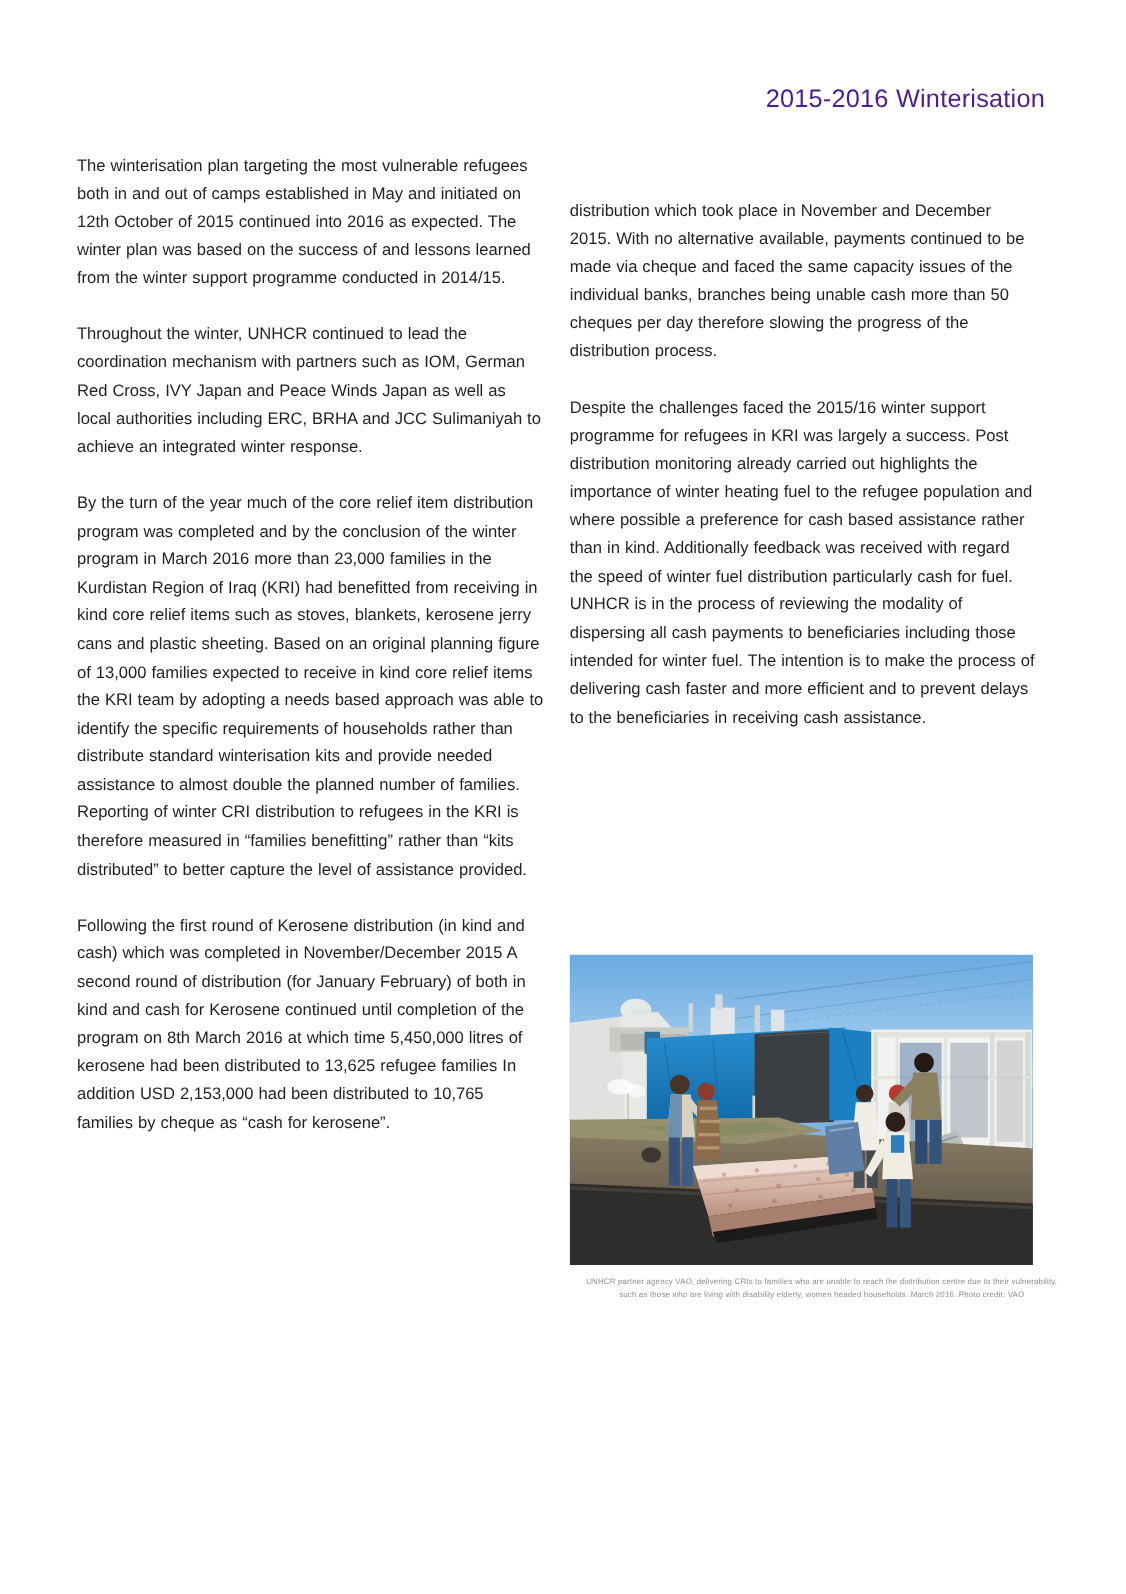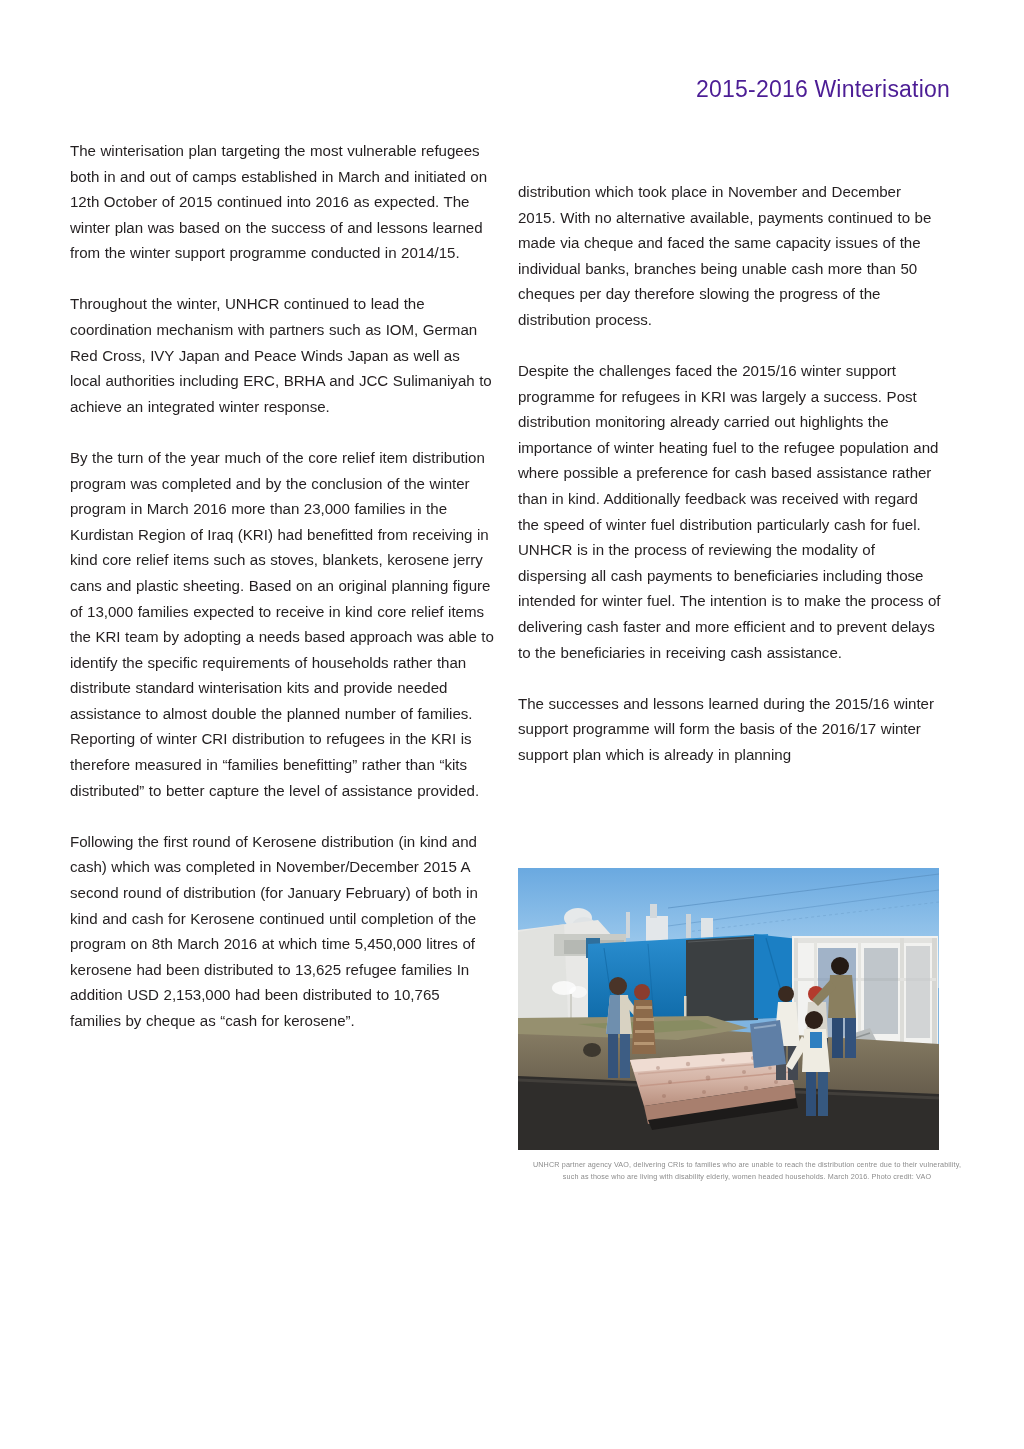--- a/index.html
+++ b/index.html
@@ -102,30 +102,29 @@
 
 <div class="page">
 
   <div class="page-header">
     <div class="doc-title">2015-2016 Winterisation</div>
   </div>
 
   <div class="columns">
 
     <div class="column column-left">
-      <p class="para">The winterisation plan targeting the most vulnerable refugees both in and out of camps established in March and initiated on 12th October of 2015 continued into 2016 as expected. The winter plan was based on the success of and lessons learned from the winter support programme conducted in 2014/15.</p>
+      <p class="para">The winterisation plan targeting the most vulnerable refugees both in and out of camps established in May and initiated on 12th October of 2015 continued into 2016 as expected. The winter plan was based on the success of and lessons learned from the winter support programme conducted in 2014/15.</p>
       <p class="para">Throughout the winter, UNHCR continued to lead the coordination mechanism with partners such as IOM, German Red Cross, IVY Japan and Peace Winds Japan as well as local authorities including ERC, BRHA and JCC Sulimaniyah to achieve an integrated winter response.</p>
       <p class="para">By the turn of the year much of the core relief item distribution program was completed and by the conclusion of the winter program in March 2016 more than 23,000 families in the Kurdistan Region of Iraq (KRI) had benefitted from receiving in kind core relief items such as stoves, blankets, kerosene jerry cans and plastic sheeting. Based on an original planning figure of 13,000 families expected to receive in kind core relief items the KRI team by adopting a needs based approach was able to identify the specific requirements of households rather than distribute standard winterisation kits and provide needed assistance to almost double the planned number of families. Reporting of winter CRI distribution to refugees in the KRI is therefore measured in “families benefitting” rather than “kits distributed” to better capture the level of assistance provided.</p>
       <p class="para">Following the first round of Kerosene distribution (in kind and cash) which was completed in November/December 2015 A second round of distribution (for January February) of both in kind and cash for Kerosene continued until completion of the program on 8th March 2016 at which time 5,450,000 litres of kerosene had been distributed to 13,625 refugee families In addition USD 2,153,000 had been distributed to 10,765 families by cheque as “cash for kerosene”.</p>
     </div>
 
     <div class="column column-right">
       <p class="para">distribution which took place in November and December 2015. With no alternative available, payments continued to be made via cheque and faced the same capacity issues of the individual banks, branches being unable cash more than 50 cheques per day therefore slowing the progress of the distribution process.</p>
       <p class="para">Despite the challenges faced the 2015/16 winter support programme for refugees in KRI was largely a success. Post distribution monitoring already carried out highlights the importance of winter heating fuel to the refugee population and where possible a preference for cash based assistance rather than in kind. Additionally feedback was received with regard the speed of winter fuel distribution particularly cash for fuel. UNHCR is in the process of reviewing the modality of dispersing all cash payments to beneficiaries including those intended for winter fuel. The intention is to make the process of delivering cash faster and more efficient and to prevent delays to the beneficiaries in receiving cash assistance.</p>
-      <p class="para">The successes and lessons learned during the 2015/16 winter support programme will form the basis of the 2016/17 winter support plan which is already in planning</p>
     </div>
 
     <figure class="figure" style="margin:0;">
       <div class="photo">
         <svg viewBox="0 0 421 282" preserveAspectRatio="none">
           <defs>
             <linearGradient id="sky" x1="0" y1="0" x2="0" y2="1">
               <stop offset="0%" stop-color="#6aa9e0"></stop>
               <stop offset="55%" stop-color="#93c3ea"></stop>
               <stop offset="100%" stop-color="#bcd9ef"></stop>

